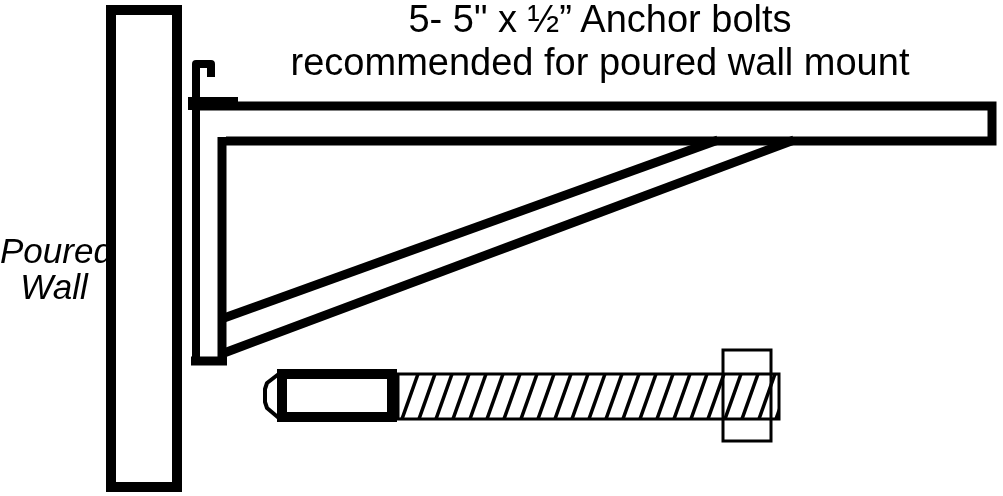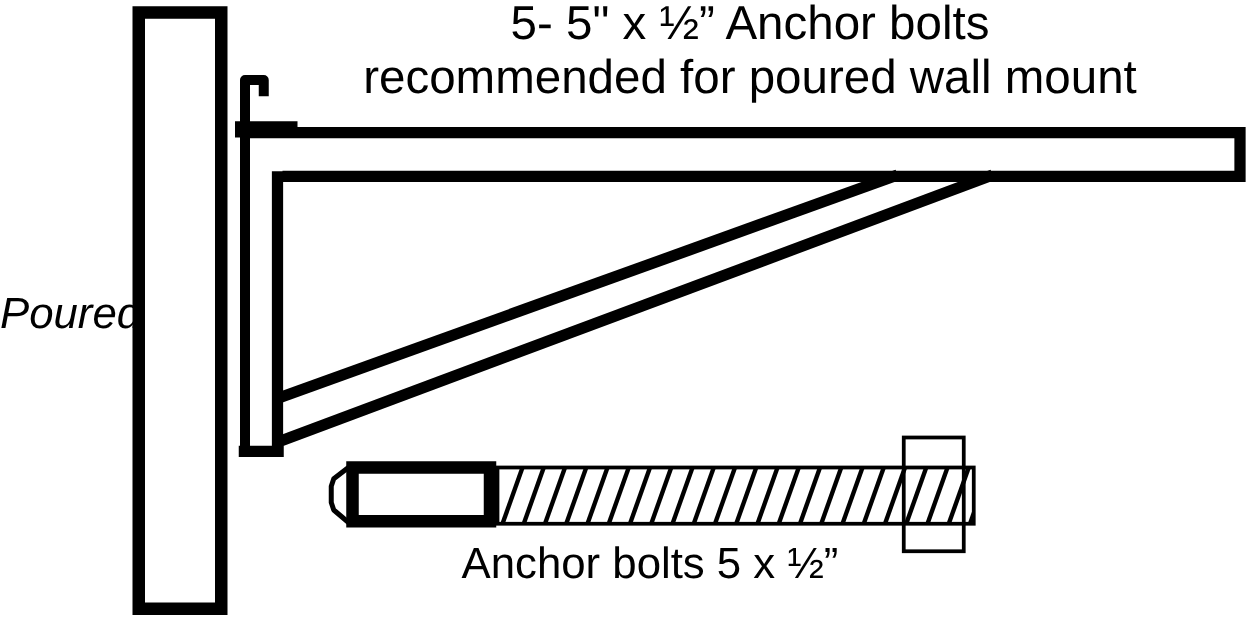--- a/index.html
+++ b/index.html
@@ -111,17 +111,17 @@
     <rect x="723" y="350" width="48" height="91" fill="none" stroke="#000000" stroke-width="3"></rect>
   </svg>
 
   <div class="label title">
     <div>5- 5" x ½” Anchor bolts</div>
     <div>recommended for poured wall mount</div>
   </div>
 
   <div class="label wall-label">
     <div>Poured</div>
+    <div>Wall</div>
   </div>
 
-  <div class="label bolt-label">Anchor bolts 5 x ½”</div>
 
 </div>
 
 </body></html>

